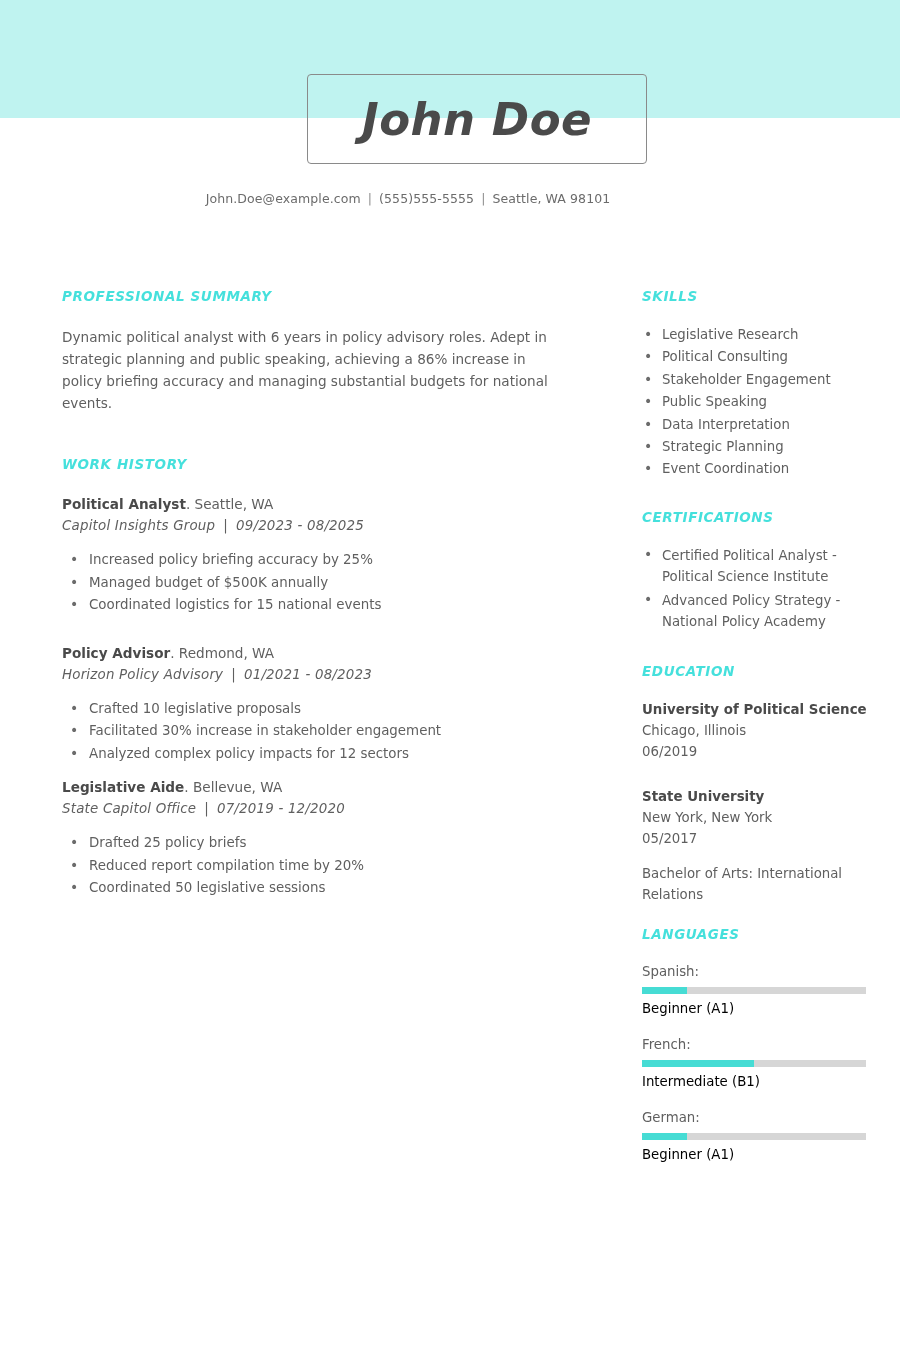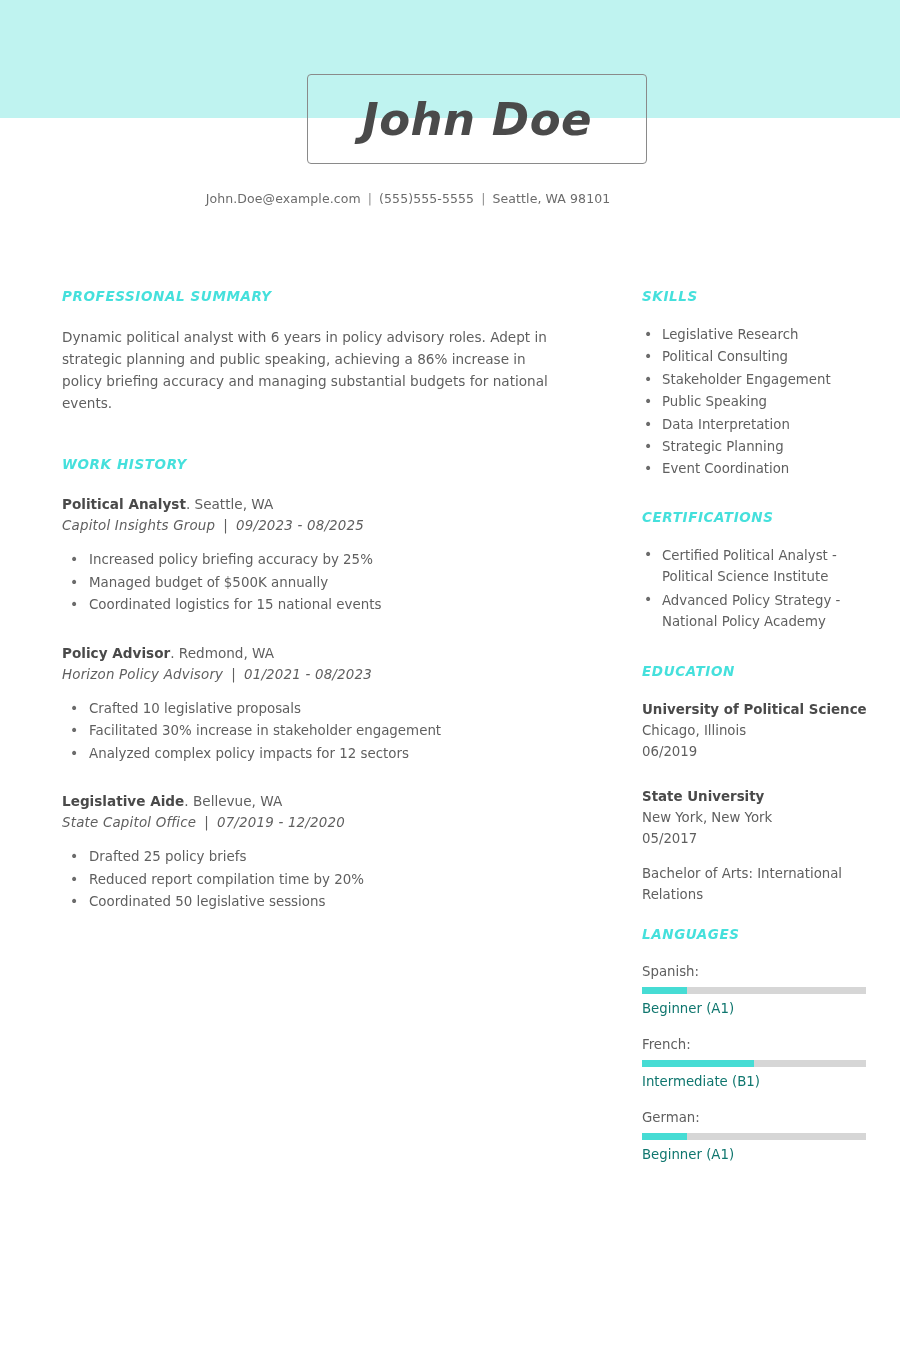--- a/index.html
+++ b/index.html
@@ -128,21 +128,21 @@
   
   .lang-item { margin-bottom:16px; }
   .lang-name { font-size:13.3px; line-height:20px; color:#5f5f5f; margin-bottom:5px; }
   .lang-bar {
     width:224px; height:7px;
     background:#d6d6d6;
     position:relative;
     overflow:hidden;
   }
   .lang-fill { height:7px; background:#46dcd4; }
-  .lang-level { font-size:13.3px; line-height:20px; color:#0f766e; margin-top:5px; }
+  .lang-level { font-size:13.3px; line-height:20px; color:#000000; margin-top:5px; }
 </style>
 </head>
 <body>
 
 <div class="header-band"></div>
 
 <div class="name-box">
   <span class="name-text">John Doe</span>
 </div>
 
@@ -164,21 +164,21 @@
     <div id="jobs-container">
         <div class="job" style="margin-bottom: 26px;">
           <div class="job-line1"><span class="job-title">Political Analyst</span>. <span>Seattle, WA</span></div>
           <div class="job-line2"><span>Capitol Insights Group</span><span class="pipe">|</span><span>09/2023 - 08/2025</span></div>
           <ul class="bullets">
             <li>Increased policy briefing accuracy by 25%</li>
             <li>Managed budget of $500K annually</li>
             <li>Coordinated logistics for 15 national events</li>
           </ul>
         </div>
-        <div class="job" style="margin-bottom: 26px;">
+        <div class="job" style="margin-bottom: 12px;">
           <div class="job-line1"><span class="job-title">Policy Advisor</span>. <span>Redmond, WA</span></div>
           <div class="job-line2"><span>Horizon Policy Advisory</span><span class="pipe">|</span><span>01/2021 - 08/2023</span></div>
           <ul class="bullets">
             <li>Crafted 10 legislative proposals</li>
             <li>Facilitated 30% increase in stakeholder engagement</li>
             <li>Analyzed complex policy impacts for 12 sectors</li>
           </ul>
         </div>
         <div class="job" style="margin-bottom: 0px;">
           <div class="job-line1"><span class="job-title">Legislative Aide</span>. <span>Bellevue, WA</span></div>

